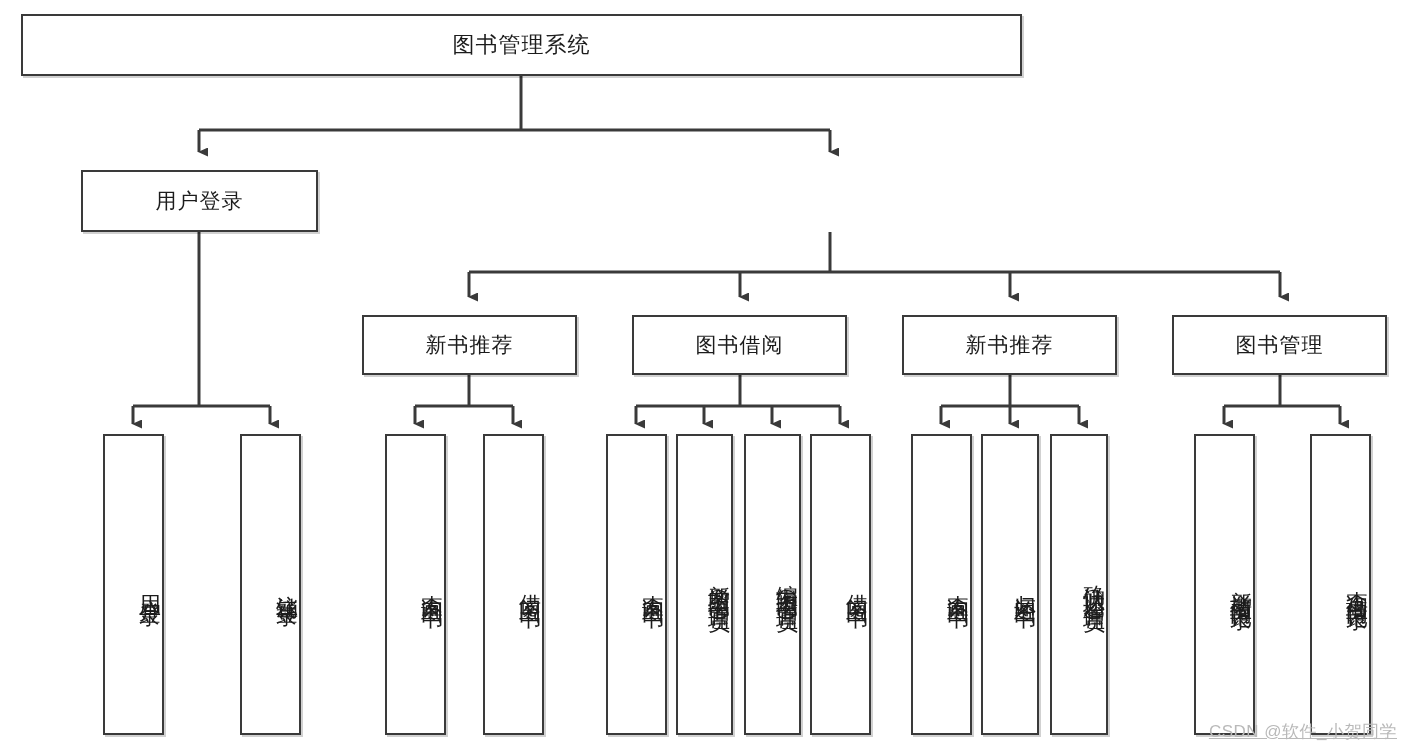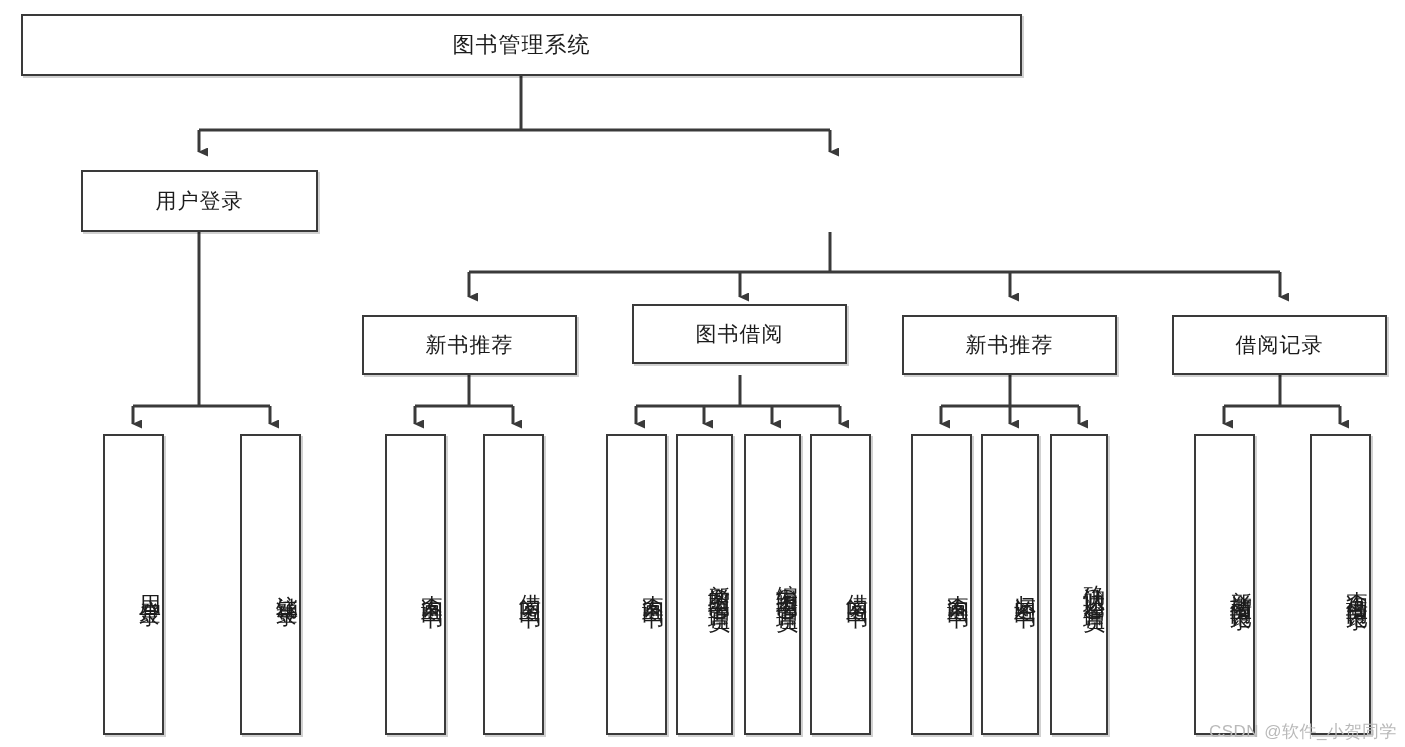--- a/index.html
+++ b/index.html
@@ -61,20 +61,21 @@
   }
   .watermark {
     position: absolute;
     right: 8px;
     bottom: 4px;
     font-size: 17px;
     color: #b9b9b9;
     letter-spacing: 0.5px;
     white-space: nowrap;
     z-index: 5;
+    text-decoration: underline;
   }
 </style>
 </head>
 <body>
 
 <div id="canvas">
 
   <svg class="wires" viewBox="0 0 1405 747" xmlns="http://www.w3.org/2000/svg">
     <defs>
       <marker id="arrowhead" markerWidth="9" markerHeight="10" refX="4.5" refY="9" orient="auto" markerUnits="userSpaceOnUse">
@@ -129,28 +130,28 @@
     <span>图书管理系统</span>
   </div>
 
   <div class="node node-h" style="left:81px; top:170px; width:237px; height:62px;">
     <span>用户登录</span>
   </div>
 
   <div class="node node-h" style="left:362px; top:315px; width:215px; height:60px;">
     <span>新书推荐</span>
   </div>
-  <div class="node node-h" style="left:632px; top:304px; width:215px; height:60px;">
+  <div class="node node-h" style="left:632px; top:315px; width:215px; height:60px;">
     <span>图书借阅</span>
   </div>
   <div class="node node-h" style="left:902px; top:315px; width:215px; height:60px;">
     <span>新书推荐</span>
   </div>
   <div class="node node-h" style="left:1172px; top:315px; width:215px; height:60px;">
-    <span>借阅记录</span>
+    <span>图书管理</span>
   </div>
 
   <div class="node node-v" style="left:103px; top:434px; width:61px; height:301px;">
     <span class="vtext">用户登录</span>
   </div>
   <div class="node node-v" style="left:240px; top:434px; width:61px; height:301px;">
     <span class="vtext">注销登录</span>
   </div>
 
   <div class="node node-v" style="left:385px; top:434px; width:61px; height:301px;">

